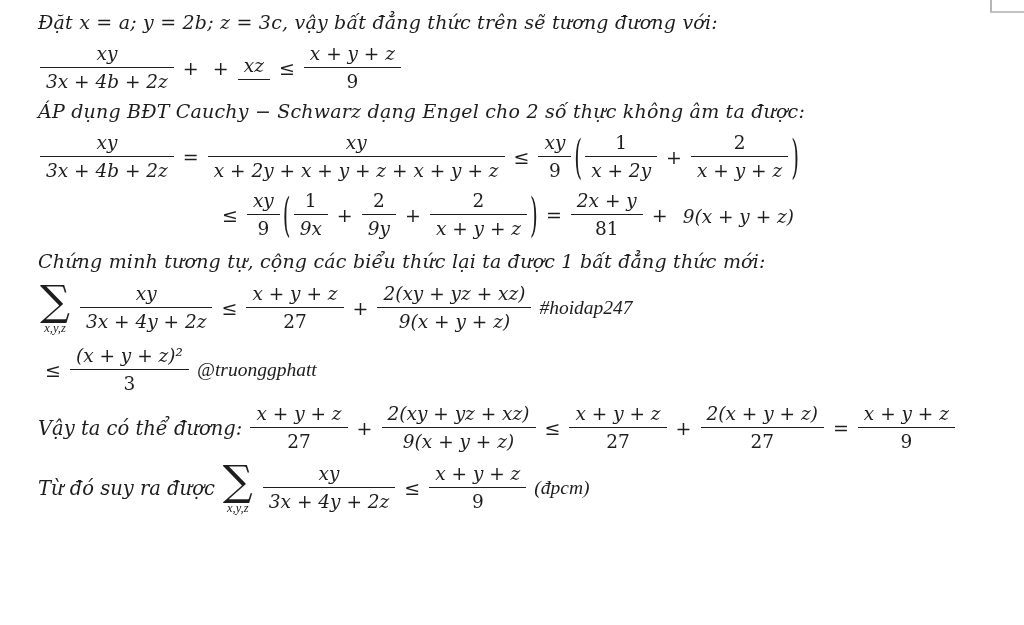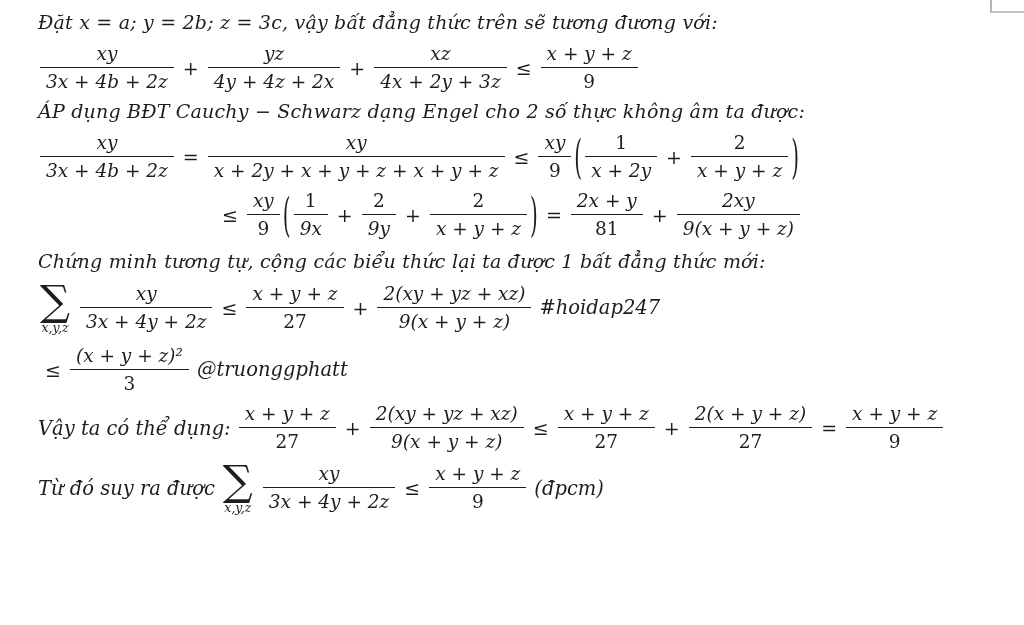--- a/index.html
+++ b/index.html
@@ -27,21 +27,21 @@
     letter-spacing:.2px;
     display:block;
     line-height:1.3;
   }
   .math-line{font-size:19px;}
   .tx{
     font-size:19.5px;
     white-space:pre;
     margin:0 6px 0 0;
   }
-  .tx.after{margin:0 0 0 6px;}
+  .tx.after{margin:0 0 0 6px;font-family:Liberation Serif, serif;}
   .op{
     margin:0 7px;
     font-size:19px;
     font-style:normal;
   }
   .frac{
     display:inline-flex;
     flex-direction:column;
     align-items:stretch;
     text-align:center;
@@ -69,20 +69,21 @@
   .sigma{
     font-size:42px;
     line-height:.95;
     font-style:normal;
   }
   .limits{
     font-size:12.5px;
     line-height:1;
     margin-top:1px;
     white-space:pre;
+    font-family:Liberation Serif, serif;
   }
   .par{
     display:inline-block;
     font-size:20px;
     font-style:normal;
     transform-origin:center;
     margin:0 1px;
   }
   
   .m-b2{margin-bottom:2px;} .m-b4{margin-bottom:4px;} .m-b6{margin-bottom:6px;}
@@ -101,28 +102,23 @@
 <body>
 
 <div class="doc">
   <div class="text-line m-b6">Đặt x = a; y = 2b; z = 3c, vậy bất đẳng thức trên sẽ tương đương với:</div>
   <div class="line math-line m-b6">
       <span class="frac">
         <span class="num">xy</span>
         <span class="den">3x + 4b + 2z</span>
       </span>
       <span class="op">+</span>
-      <span class="frac">
-        <span class="num">yz</span>
-        <span class="den">4y + 4z + 2x</span>
-      </span>
       <span class="op">+</span>
       <span class="frac">
         <span class="num">xz</span>
-        <span class="den">4x + 2y + 3z</span>
       </span>
       <span class="op">≤</span>
       <span class="frac">
         <span class="num">x + y + z</span>
         <span class="den up">9</span>
       </span>
     </div>
   <div class="text-line m-b4">ÁP dụng BĐT Cauchy − Schwarz dạng Engel cho 2 số thực không âm ta được:</div>
   <div class="line math-line m-b2">
       <span class="frac">
@@ -173,21 +169,20 @@
         <span class="den">x + y + z</span>
       </span>
       <span class="par" style="transform: scaleY(2.3);">)</span>
       <span class="op">=</span>
       <span class="frac">
         <span class="num">2x + y</span>
         <span class="den up">81</span>
       </span>
       <span class="op">+</span>
       <span class="frac">
-        <span class="num">2xy</span>
         <span class="den">9(x + y + z)</span>
       </span>
     </div>
   <div class="text-line m-b4">Chứng minh tương tự, cộng các biểu thức lại ta được 1 bất đẳng thức mới:</div>
   <div class="line math-line m-b10">
       <span class="sum">
         <span class="sigma">∑</span>
         <span class="limits">x,y,z</span>
       </span>
       <span class="frac">
@@ -208,21 +203,21 @@
     </div>
   <div class="line math-line m-b6">
       <span class="op">≤</span>
       <span class="frac">
         <span class="num">(x + y + z)²</span>
         <span class="den up">3</span>
       </span>
       <span class="tx after">@truonggphatt</span>
     </div>
   <div class="line math-line m-b8">
-      <span class="tx">Vậy ta có thể dụng:</span>
+      <span class="tx">Vậy ta có thể đương:</span>
       <span class="frac">
         <span class="num">x + y + z</span>
         <span class="den up">27</span>
       </span>
       <span class="op">+</span>
       <span class="frac">
         <span class="num">2(xy + yz + xz)</span>
         <span class="den">9(x + y + z)</span>
       </span>
       <span class="op">≤</span>

